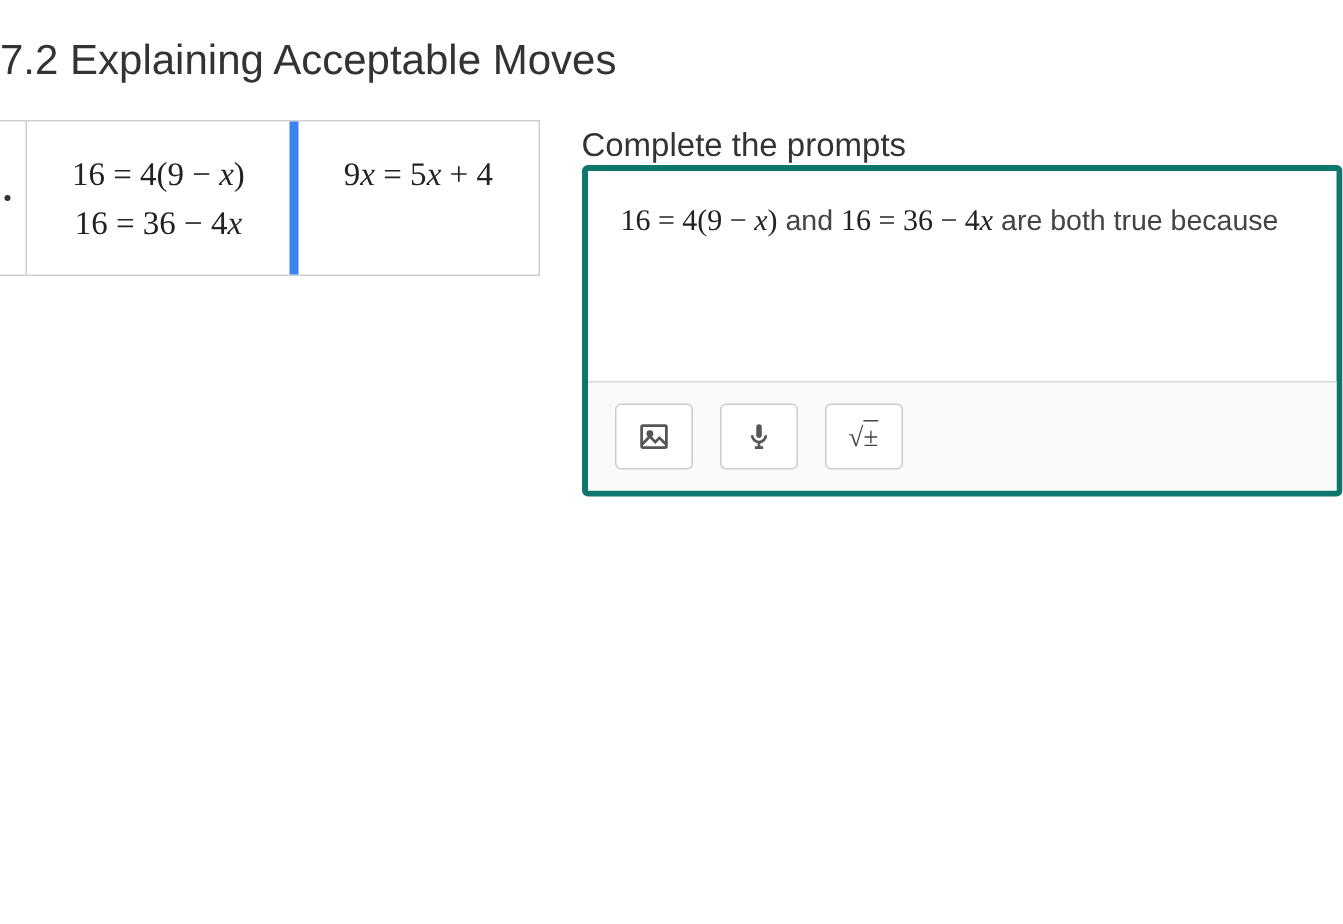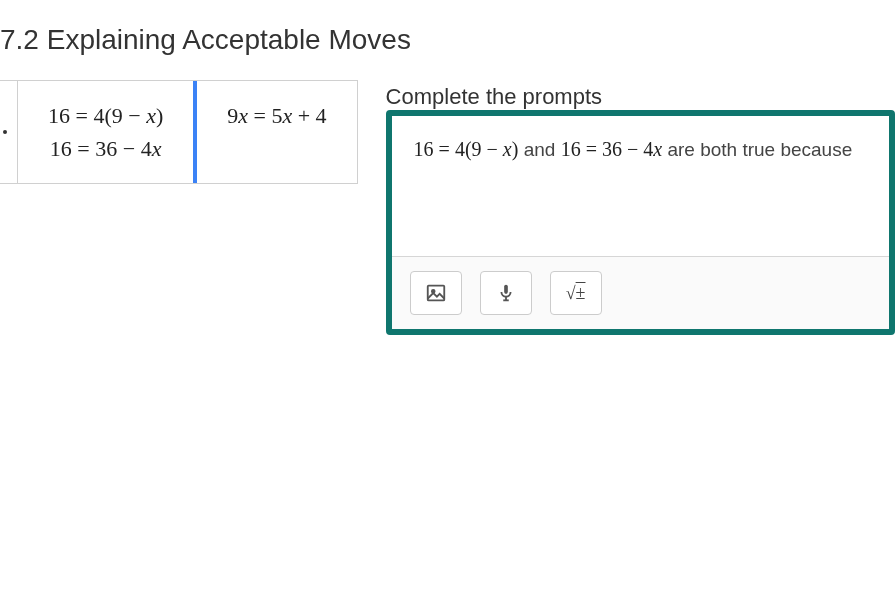--- a/index.html
+++ b/index.html
@@ -45,39 +45,39 @@
     justify-content: center;
     padding: 18px 0;
   }
   .eq-stub-dot {
     width: 4px; height: 4px; border-radius: 50%; background: #333;
     margin-left: -8px;
   }
   .eq-cell {
     padding: 18px 30px;
     text-align: center;
-    border-right: 4px solid #3b82f6;
+    border-right: 6px solid #3b82f6;
   }
   .eq-cell:last-child { border-right: none; text-align: right; }
   .eq-line { white-space: nowrap; line-height: 1.5; }
   .math { font-family: "Times New Roman", Times, serif; }
   .mi { font-style: italic; }
 
   .right-col {
     flex: 1 1 auto;
     padding-left: 28px;
     padding-right: 0;
   }
   .instruction {
     font-size: 22px;
     color: #333;
     margin-top: 4px;
   }
   .response-card {
-    border: 6px solid #0f766e;
+    border: 4px solid #0f766e;
     border-radius: 4px;
     margin-bottom: 28px;
     background: #fff;
   }
   .response-body {
     padding: 18px 22px 18px 22px;
     font-size: 19px;
     color: #444;
     line-height: 1.5;
     min-height: 140px;

